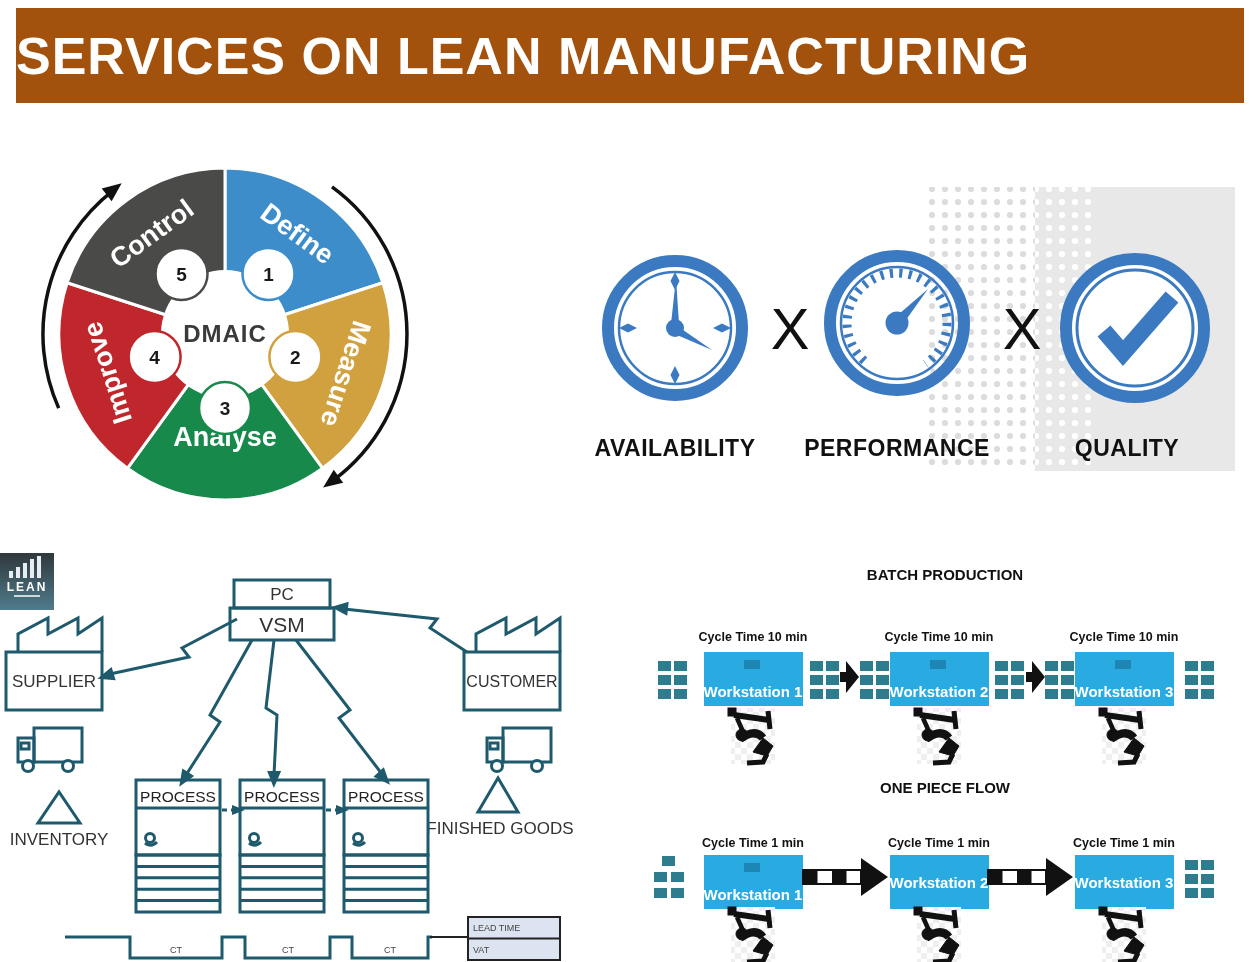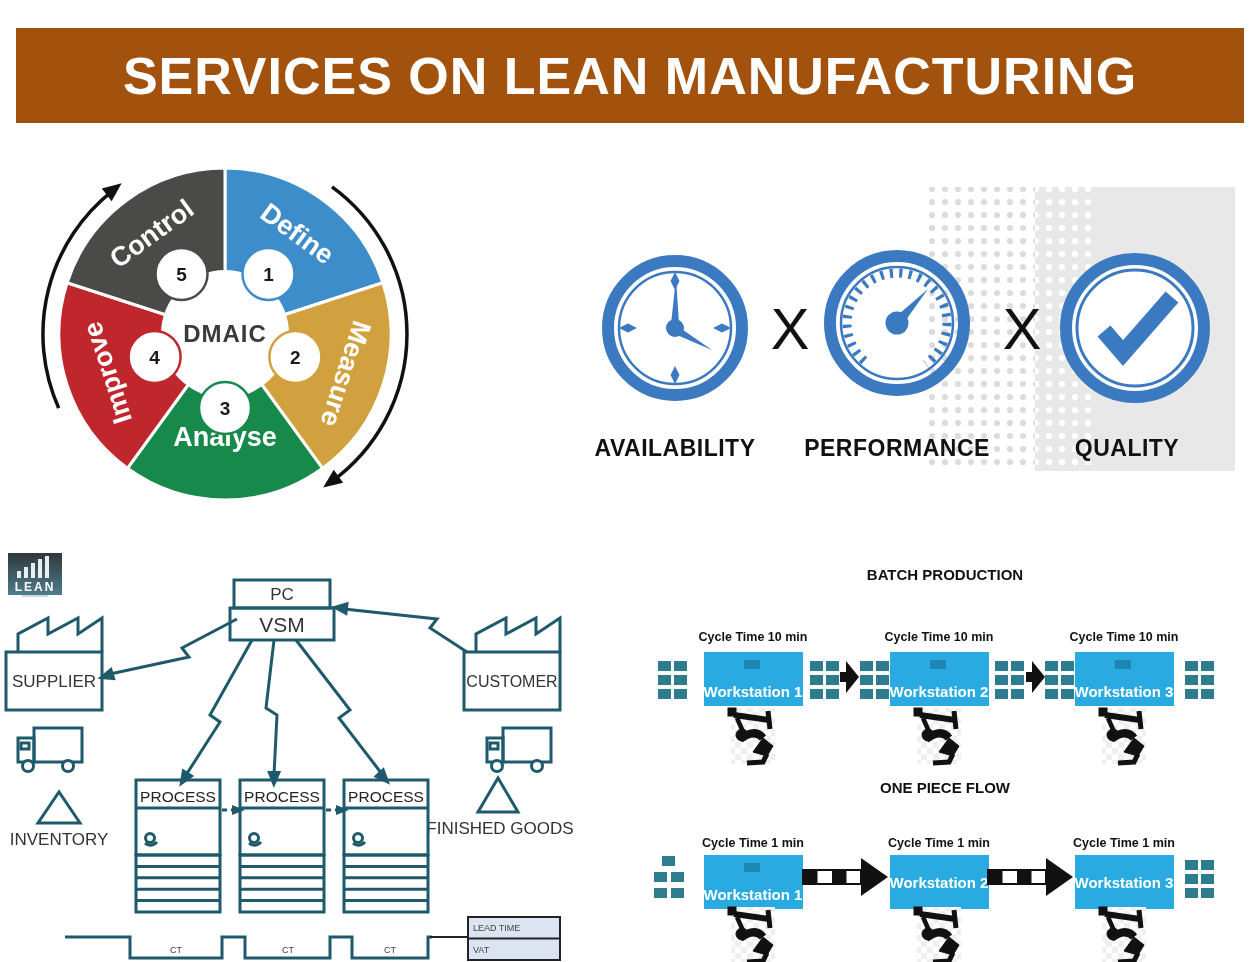--- a/index.html
+++ b/index.html
@@ -1,40 +1,40 @@
 <!DOCTYPE html>
 <html><head>
 <meta charset="utf-8">
 <style>
   html,body{margin:0;padding:0;background:#fff;}
   #slide{position:relative;width:1260px;height:962px;background:#ffffff;overflow:hidden;
          font-family:"Liberation Sans",sans-serif;}
   
   #banner{position:absolute;left:16px;top:8px;width:1228px;height:95px;background:#A3520E;
-          display:flex;align-items:center;justify-content:center;margin-top:20px;}
+          display:flex;align-items:center;justify-content:flex-start;}
   #banner span{color:#ffffff;font-size:52px;font-weight:800;letter-spacing:1px;white-space:nowrap;}
   svg{position:absolute;}
   svg text{font-family:"Liberation Sans",sans-serif;}
   .seg-label{font-size:27px;font-weight:bold;fill:#ffffff;}
   .num-label{font-size:19px;font-weight:bold;fill:#1a1a1a;}
   .dmaic-center-label{font-size:24px;font-weight:bold;fill:#3a3a3a;letter-spacing:1px;}
   .oee-label{font-size:23px;font-weight:800;fill:#111;letter-spacing:.5px;}
   .oee-x{font-size:58px;font-weight:400;fill:#111;}
   .oee-blue{fill:#3B79C1;}
   .oee-ring{fill:none;stroke:#3B79C1;}
   .tealline{stroke:#1E5A6C;stroke-width:3;fill:none;}
   .tealfill{fill:#1E5A6C;}
   .vsm-label{font-size:17px;fill:#333;}
   .vsm-small{font-size:9px;fill:#444;}
   .flow-title{font-size:15px;font-weight:bold;fill:#111;}
   .cycle-label{font-size:12.5px;font-weight:bold;fill:#111;}
   .ws-label{font-size:15px;font-weight:600;fill:#ffffff;}
   .sq{fill:#2E7D8E;}
   .opblack{fill:#111;stroke:#111;}
-  #lean-logo{position:absolute;left:8px;top:553px;width:54px;height:42px;
+  #lean-logo{position:absolute;left:0;top:553px;width:54px;height:57px;
              background:linear-gradient(#30383b,#4f7c8c);text-decoration:underline;}
 </style>
 </head>
 <body>
 
 <div id="slide">
 
   <div id="banner">
     <span>SERVICES ON LEAN MANUFACTURING</span>
   </div>

